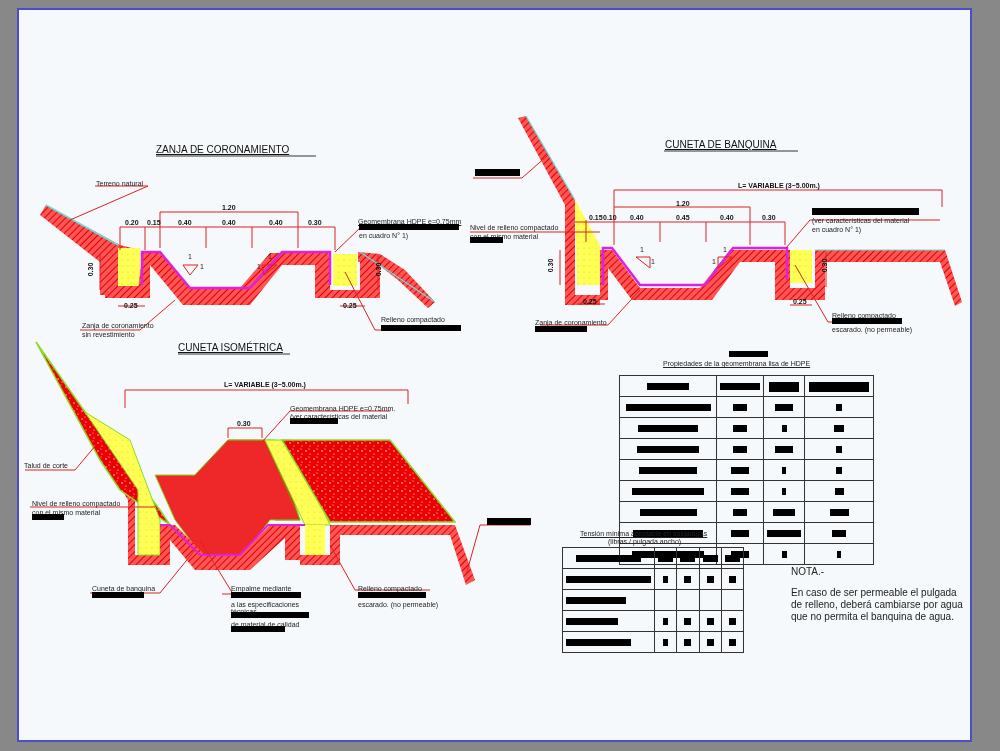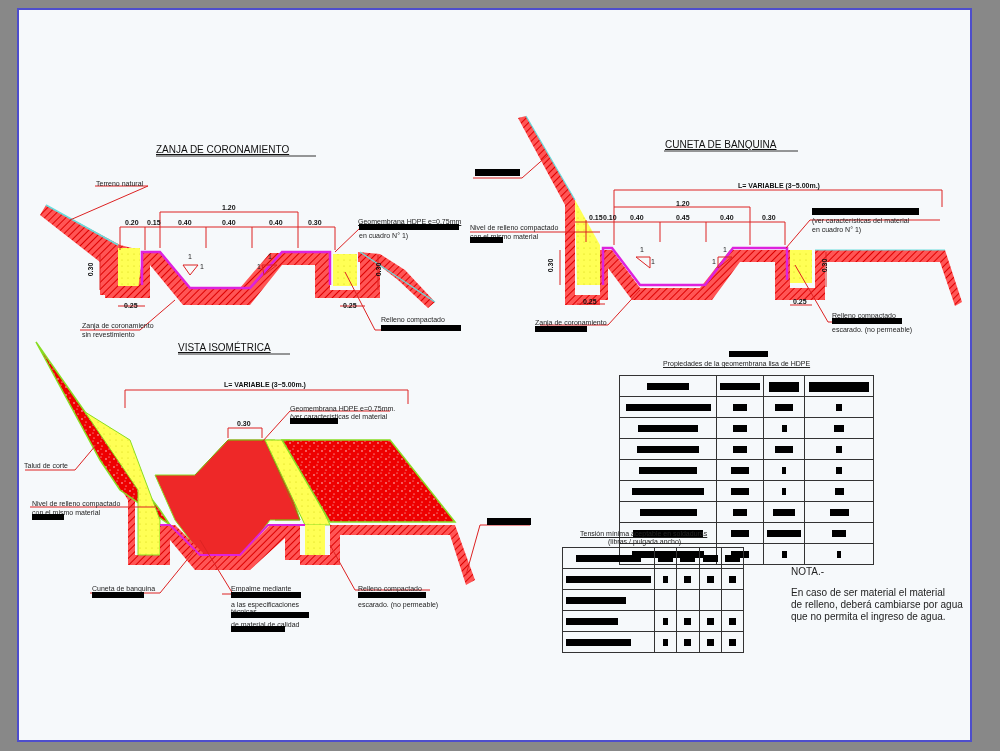--- a/index.html
+++ b/index.html
@@ -196,21 +196,21 @@
 <div class="redact" style="left:470px;top:237px;width:33px;height:6px;"></div>
 <div class="redact" style="left:812px;top:208px;width:107px;height:7px;"></div>
 <div class="t" style="left:812px;top:217px;">(ver características del material</div>
 <div class="t" style="left:812px;top:226px;">en cuadro N° 1)</div>
 <div class="t" style="left:535px;top:319px;">Zanja de coronamiento</div>
 <div class="redact" style="left:535px;top:326px;width:52px;height:6px;"></div>
 <div class="t" style="left:832px;top:312px;">Relleno compactado</div>
 <div class="redact" style="left:832px;top:318px;width:70px;height:6px;"></div>
 <div class="t" style="left:832px;top:326px;">escarado. (no permeable)</div>
 
-<div class="title" style="left:178px;top:342px;">VISTA ISOMÉTRICA</div>
+<div class="title" style="left:178px;top:342px;">CUNETA ISOMÉTRICA</div>
 <div class="dim" style="left:224px;top:381px;">L= VARIABLE (3~5.00m.)</div>
 <div class="dim" style="left:237px;top:420px;">0.30</div>
 <div class="t" style="left:290px;top:405px;">Geomembrana HDPE e=0.75mm.</div>
 <div class="t" style="left:290px;top:413px;">(ver características del material</div>
 <div class="redact" style="left:290px;top:418px;width:48px;height:6px;"></div>
 <div class="t" style="left:24px;top:462px;">Talud de corte</div>
 <div class="t" style="left:32px;top:500px;">Nivel de relleno compactado</div>
 <div class="t" style="left:32px;top:509px;">con el mismo material</div>
 <div class="redact" style="left:32px;top:514px;width:32px;height:6px;"></div>
 <div class="t" style="left:92px;top:585px;">Cuneta de banquina</div>
@@ -324,15 +324,15 @@
         <td style="text-align:left"><span style="width:65px"></span></td>
         <td><span style="width:5px"></span></td>
         <td><span style="width:7px"></span></td>
         <td><span style="width:7px"></span></td>
         <td><span style="width:7px"></span></td>
       </tr>
 </tbody>
   </table>
 
 <div class="nota" style="left:791px;top:566px;">NOTA.-</div>
-<div class="nota" style="left:791px;top:587px;">En caso de ser material el material</div>
+<div class="nota" style="left:791px;top:587px;">En caso de ser permeable el pulgada</div>
 <div class="nota" style="left:791px;top:599px;">de relleno, deberá cambiarse por agua</div>
-<div class="nota" style="left:791px;top:611px;">que no permita el ingreso de agua.</div>
+<div class="nota" style="left:791px;top:611px;">que no permita el banquina de agua.</div>
 
 </body></html>

